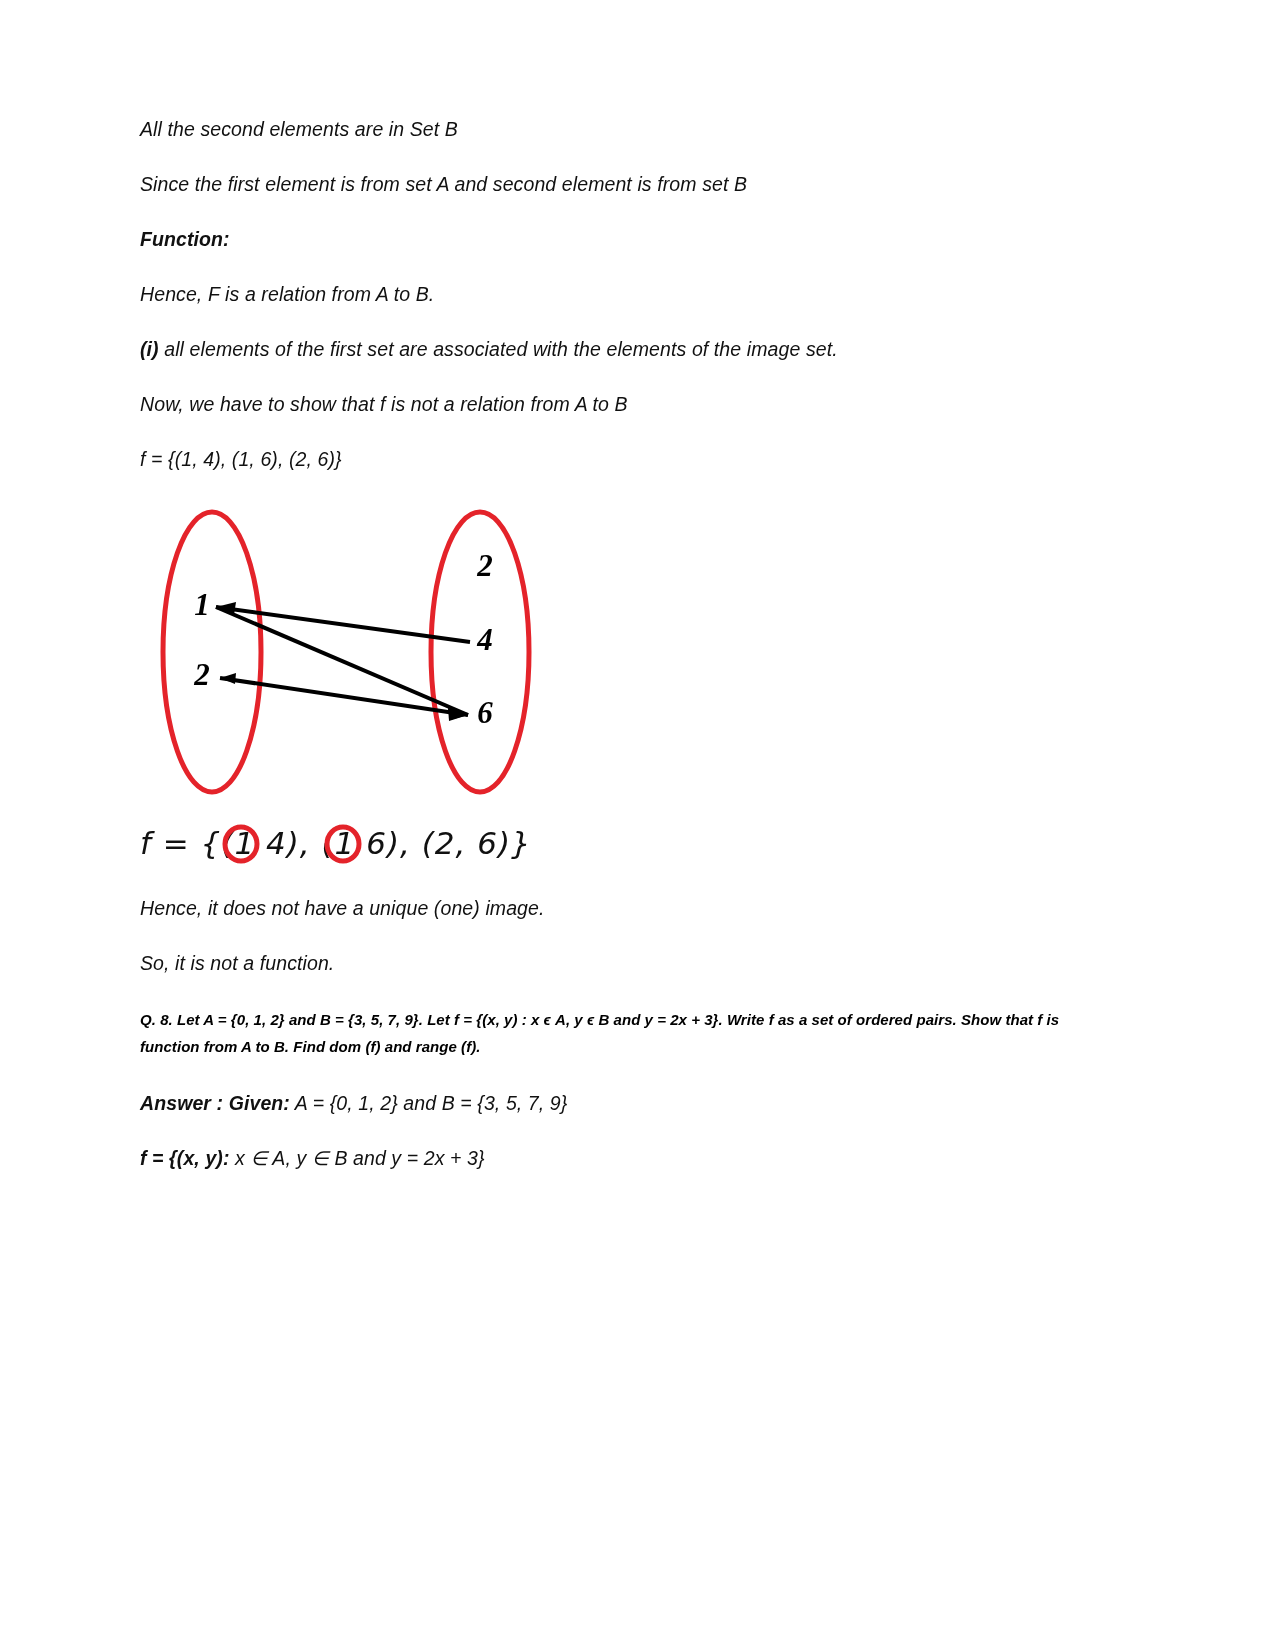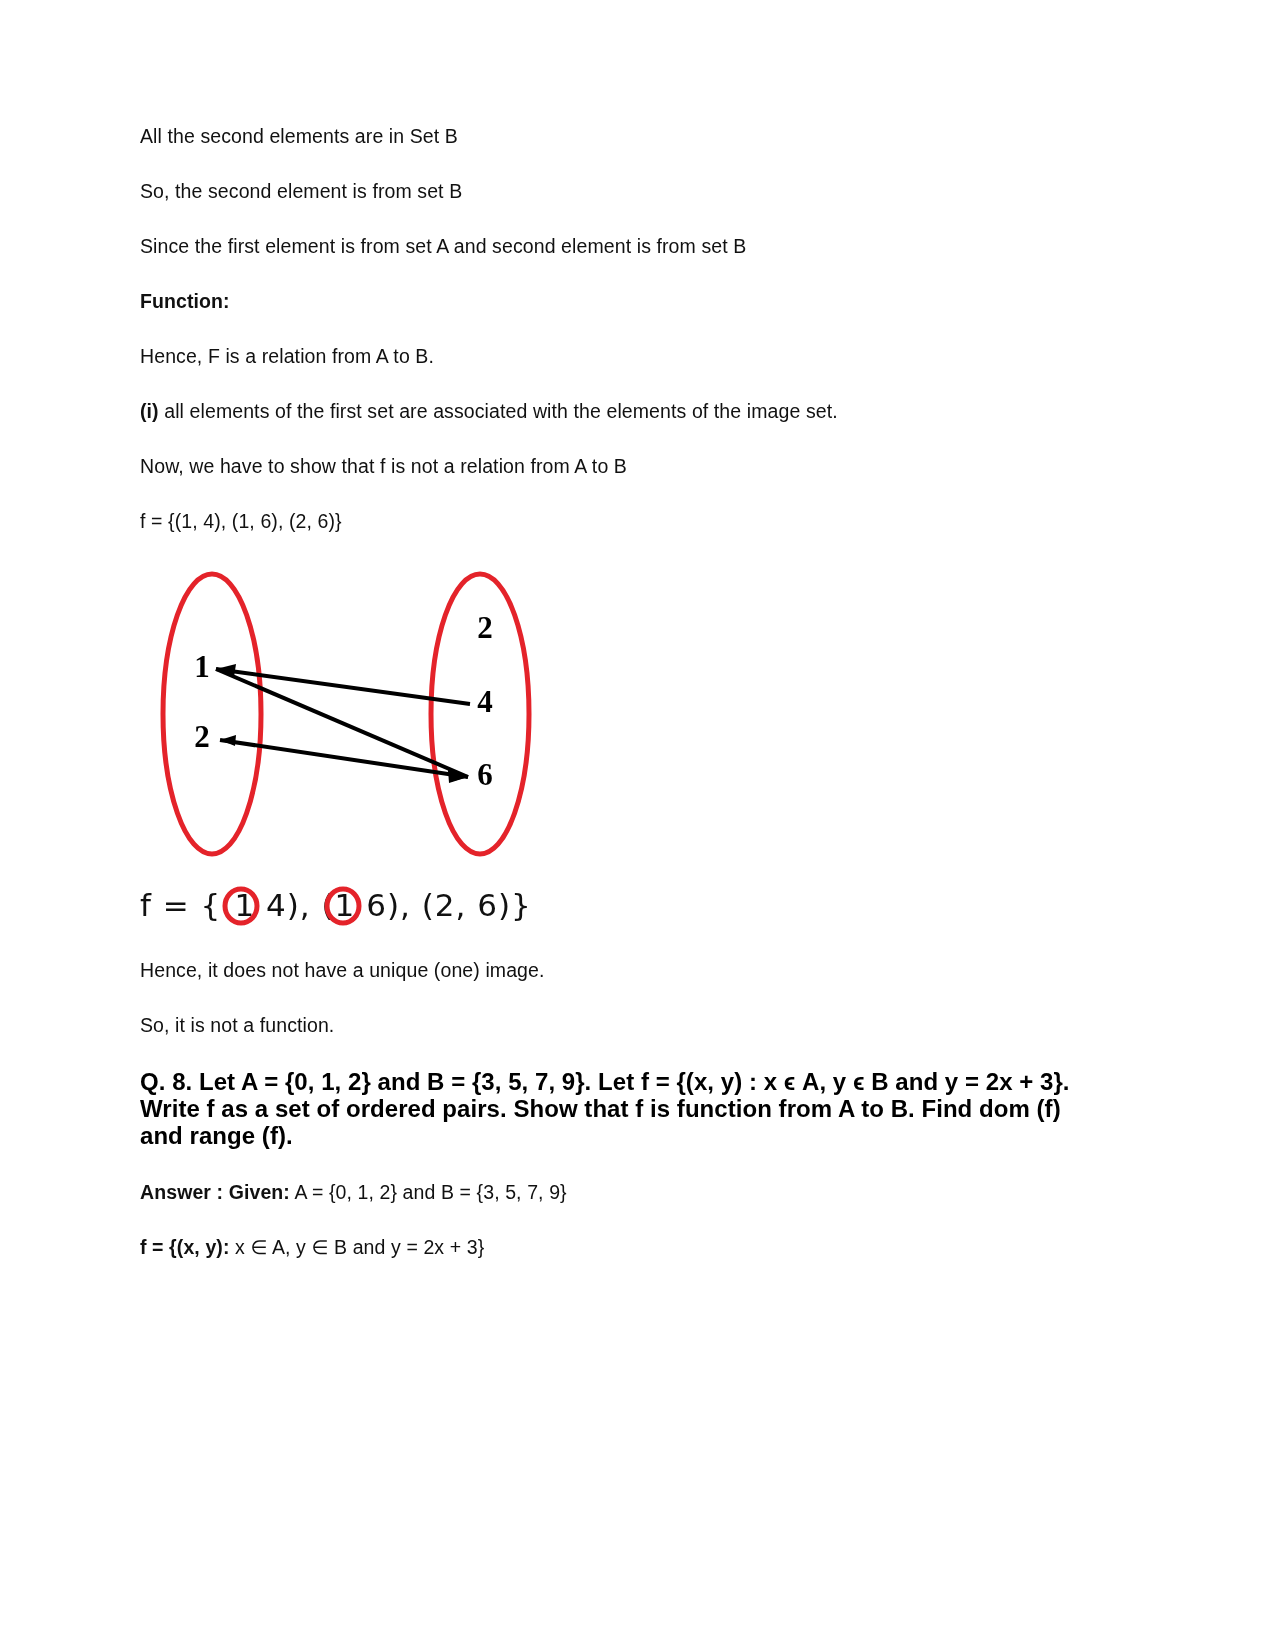--- a/index.html
+++ b/index.html
@@ -16,22 +16,23 @@
   }
   .page {
     position: relative;
     width: 1275px;
     height: 1651px;
     background: #ffffff;
   }
   .content {
     position: absolute;
     left: 140px;
-    top: 124px;
+    top: 117px;
     width: 960px;
+    font-style: italic;
   }
   p.line {
     margin: 0 0 31px 0;
     font-size: 19.5px;
     line-height: 24px;
     letter-spacing: 0.1px;
     color: #111111;
     font-family: "Liberation Sans", sans-serif;
   }
   b, .b {
@@ -41,21 +42,21 @@
     font-weight: bold;
   }
   
   .mono-ish {
     font-family: "DejaVu Sans", sans-serif;
     font-size: 19px;
     letter-spacing: 0.2px;
   }
   .qblock {
     margin: 0 0 31px 0;
-    font-size: 24px;
+    font-size: 15px;
     line-height: 27px;
     font-weight: bold;
     letter-spacing: 0.05px;
   }
   
   .diagram-wrap {
     position: relative;
     margin: 0 0 0 0;
     width: 420px;
     height: 300px;
@@ -72,21 +73,20 @@
   }
   .cf-svg { display:block; }
 </style>
 </head>
 <body>
 
 <div class="page">
   <div class="content">
 
     <p class="line">All the second elements are in Set B</p>
-    <p class="line">So, the second element is from set B</p>
     <p class="line">Since the first element is from set A and second element is from set B</p>
     <p class="line para-bold">Function:</p>
 
     <p class="line">Hence, F is a relation from A to B.</p>
 
     <p class="line"><b>(i)</b><span> all elements of the first set are associated with the elements of the image set.</span></p>
 
 
     <p class="line">Now, we have to show that f is not a relation from A to B</p>
 

